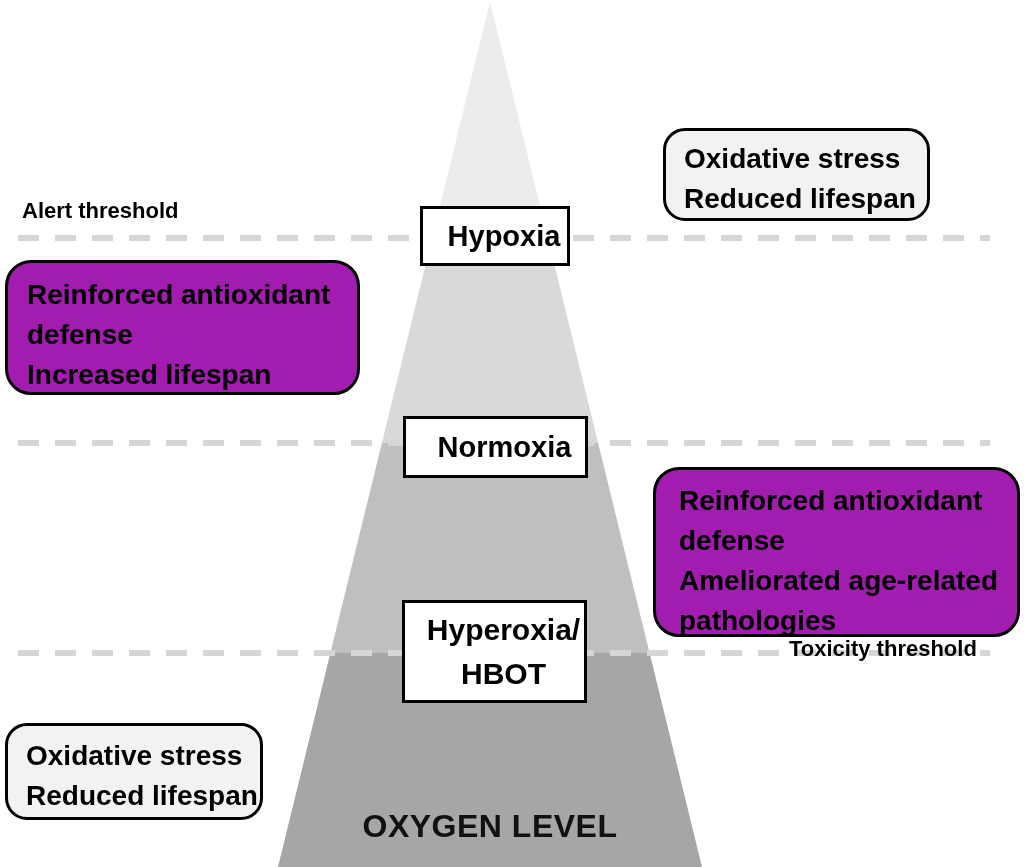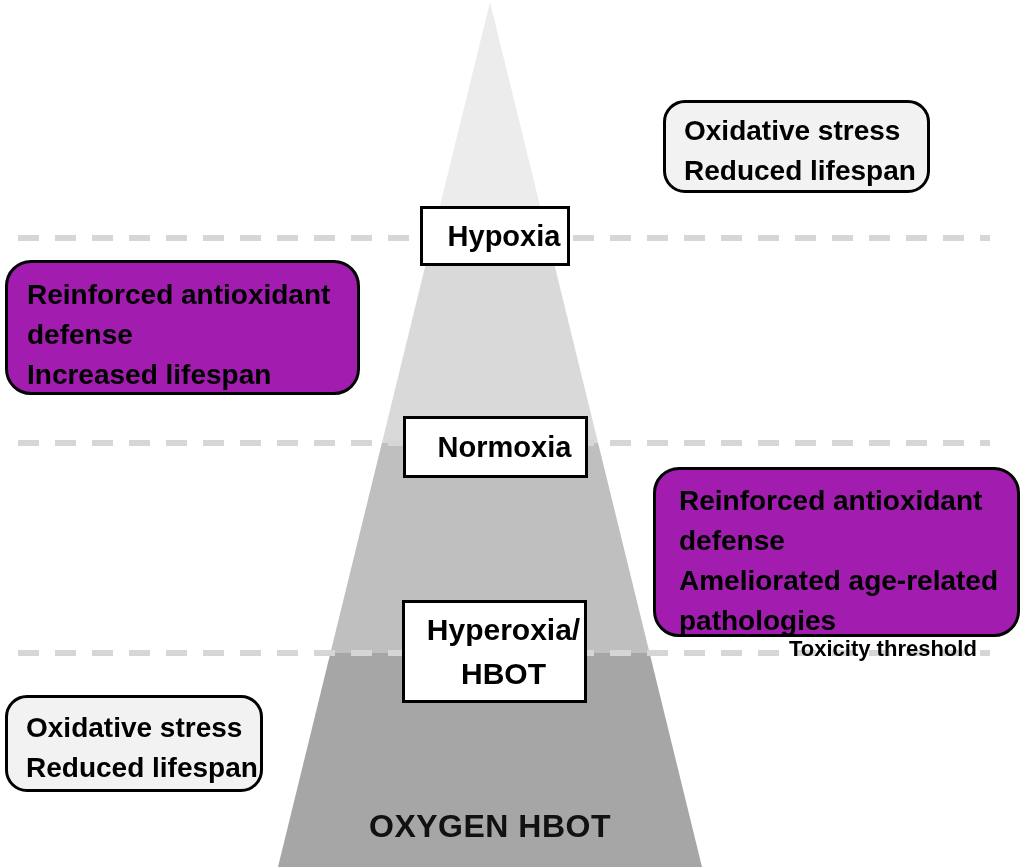--- a/index.html
+++ b/index.html
@@ -39,21 +39,21 @@
   .callout {
     position: absolute;
     border: 3px solid #000000;
     box-sizing: border-box;
     font-weight: 700;
     font-size: 28px;
     line-height: 40px;
     white-space: pre-line;
     z-index: 3;
   }
-  .callout.gray { background: #f2f2f2; border-radius: 22px; }
+  .callout.gray { background: #f2f2f2; border-radius: 22px; margin-top: 28px; }
   .callout.blue { background: #a21caf; border-radius: 26px; }
   #callout-top-right   { left: 663px; top: 100px; width: 267px; height: 93px;  padding: 8px 0 0 18px; }
   #callout-left        { left: 5px;   top: 260px; width: 355px; height: 135px; padding: 12px 0 0 19px; }
   #callout-right       { left: 653px; top: 467px; width: 367px; height: 170px; padding: 11px 0 0 23px; }
   #callout-bottom-left { left: 5px;   top: 695px; width: 258px; height: 97px;  padding: 10px 0 0 18px; }
 
   
   .threshold-label {
     position: absolute;
     font-weight: 700;
@@ -85,34 +85,35 @@
     <polygon points="490,2 547.9,238 432.1,238" fill="#ececec"></polygon>
     <polygon points="432.1,238 547.9,238 598.1,443 381.9,443" fill="#d9d9d9"></polygon>
     <polygon points="381.9,443 598.1,443 649.6,653 330.4,653" fill="#bfbfbf"></polygon>
     <polygon points="330.4,653 649.6,653 702,867 278,867" fill="#a6a6a6"></polygon>
 
     <line x1="18" y1="238" x2="990" y2="238" stroke-width="6" stroke-dasharray="21 16" stroke="#d6d6d6"></line>
     <line x1="18" y1="443" x2="990" y2="443" stroke-width="6" stroke-dasharray="21 16" stroke="#d6d6d6"></line>
     <line x1="18" y1="653" x2="990" y2="653" stroke-width="6" stroke-dasharray="21 16" stroke="#d6d6d6"></line>
   </svg>
 
+  <div class="threshold-label" id="alert-threshold">Alert threshold</div>
   <div class="threshold-label" id="toxicity-threshold">Toxicity threshold</div>
 
   <div class="level-label" id="label-hypoxia">Hypoxia</div>
   <div class="level-label" id="label-normoxia">Normoxia</div>
   <div class="level-label" id="label-hyperoxia">Hyperoxia/
 HBOT</div>
 
   <div class="callout gray" id="callout-top-right">Oxidative stress
 Reduced lifespan</div>
   <div class="callout blue" id="callout-left">Reinforced antioxidant
 defense
 Increased lifespan</div>
   <div class="callout blue" id="callout-right">Reinforced antioxidant
 defense
 Ameliorated age-related
 pathologies</div>
   <div class="callout gray" id="callout-bottom-left">Oxidative stress
 Reduced lifespan</div>
 
-  <div id="oxygen-title">OXYGEN HBOT</div>
+  <div id="oxygen-title">OXYGEN LEVEL</div>
 
 </div>
 
 </body></html>

